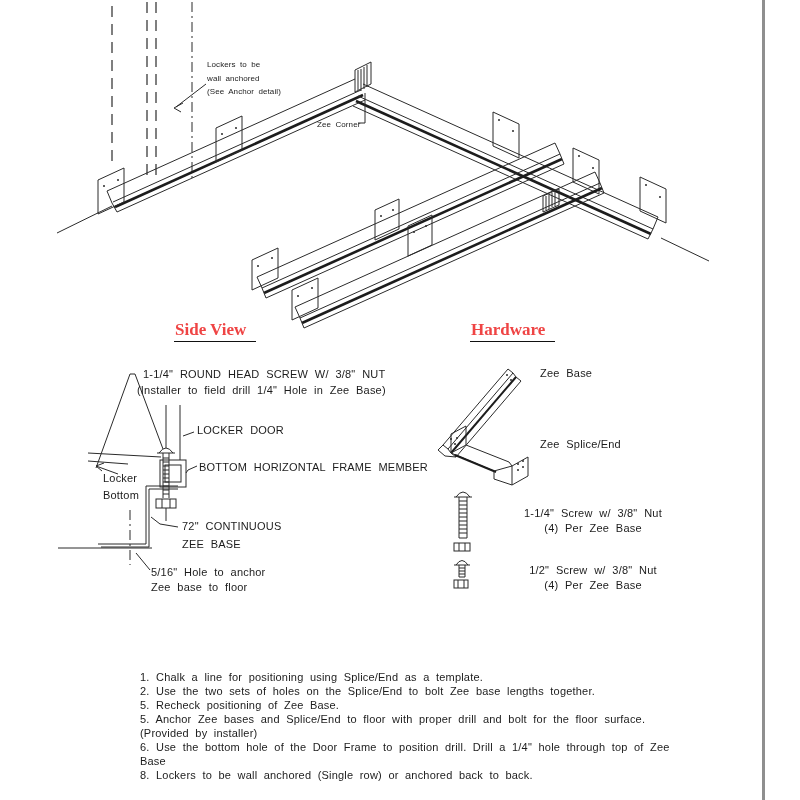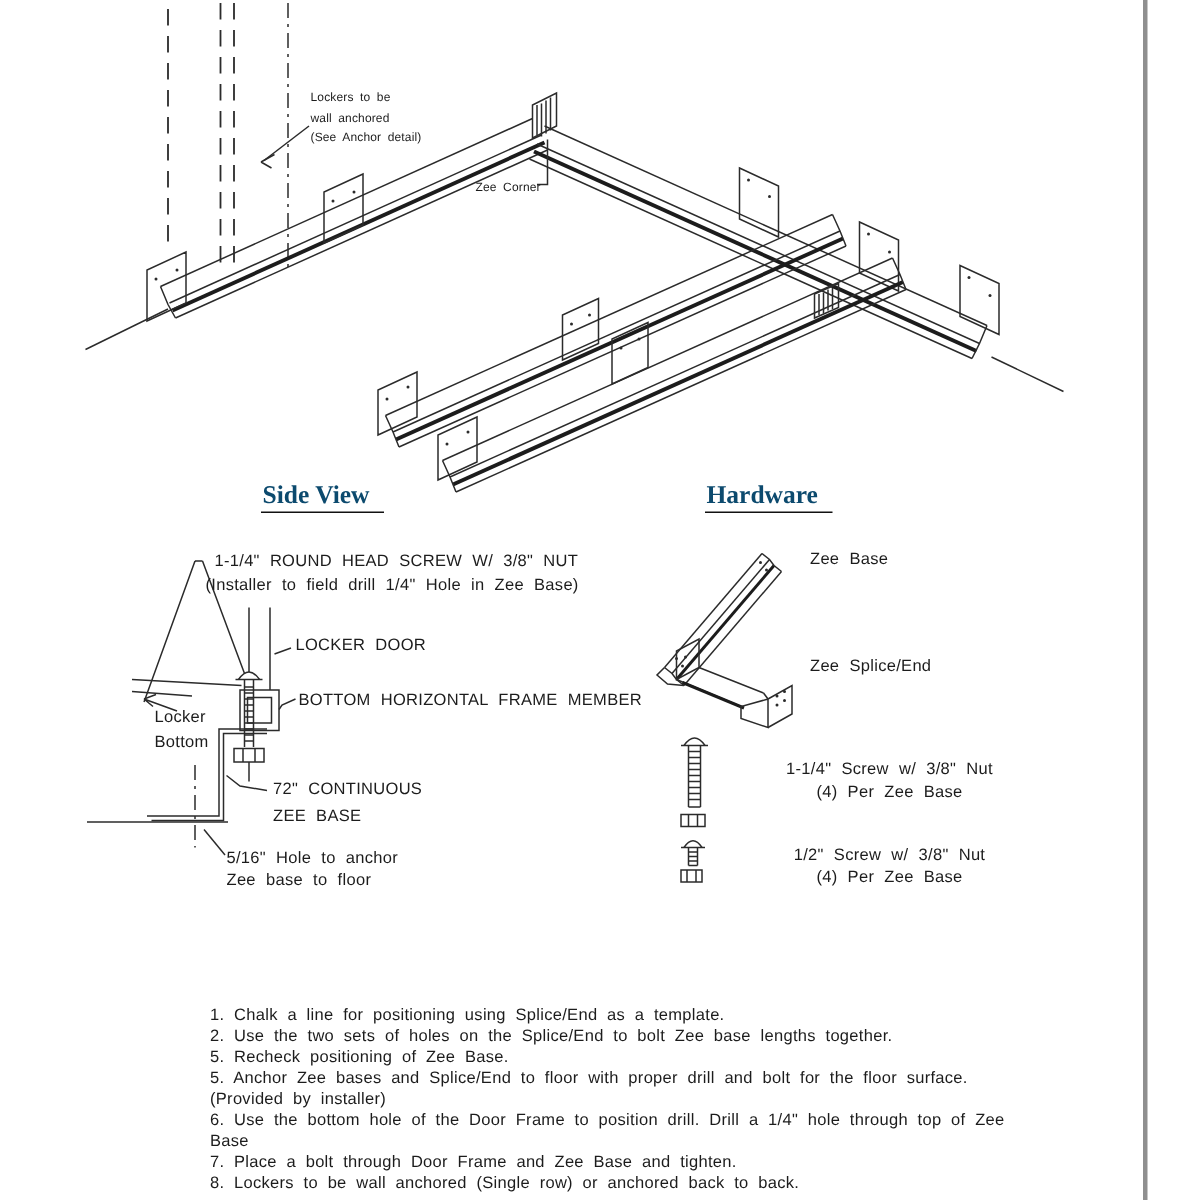--- a/index.html
+++ b/index.html
@@ -9,21 +9,21 @@
   .ln{stroke:#2b2b2b;stroke-width:1;fill:none;}
   .heavy{stroke:#1c1c1c;stroke-width:2.6;fill:none;}
   .dash{stroke:#2b2b2b;stroke-width:1.2;fill:none;stroke-dasharray:11 7;}
   .cdash{stroke:#2b2b2b;stroke-width:1;fill:none;stroke-dasharray:10 4 2 4;}
   .dot{fill:#2b2b2b;stroke:none;}
   .cadtext{position:absolute;font-size:11px;letter-spacing:.2px;word-spacing:3.5px;
            white-space:nowrap;color:#1c1c1c;}
   .cadsmall{position:absolute;font-size:8px;letter-spacing:.1px;word-spacing:2px;
             white-space:nowrap;color:#1c1c1c;line-height:13.5px;}
   .heading{position:absolute;font-family:"Liberation Serif",serif;font-weight:bold;
-           font-size:17px;color:#0c4a6e;border-bottom:1.6px solid #111;padding:0 10px 1px 1px;
+           font-size:17px;color:#ef4444;border-bottom:1.6px solid #111;padding:0 10px 1px 1px;
            white-space:nowrap;}
   .notes{position:absolute;left:140px;width:640px;font-size:11px;letter-spacing:.2px;
          word-spacing:3.2px;color:#1c1c1c;}
   .notes div{height:14px;line-height:14px;white-space:nowrap;}
   .ctr{text-align:center;}
   .border-right{position:absolute;top:0;height:800px;width:2.5px;background:#8f8f8f;}
 </style>
 </head>
 <body>
 
@@ -244,18 +244,17 @@
 
 
   <div class="notes" style="top:670px;">
     <div>1. Chalk a line for positioning using Splice/End as a template.</div>
     <div>2. Use the two sets of holes on the Splice/End to bolt Zee base lengths together.</div>
     <div>5. Recheck positioning of Zee Base.</div>
     <div>5. Anchor Zee bases and Splice/End to floor with proper drill and bolt for the floor surface.</div>
     <div>(Provided by installer)</div>
     <div>6. Use the bottom hole of the Door Frame to position drill.  Drill a 1/4" hole through top of Zee</div>
     <div>Base</div>
-    <div>7. Place a bolt through Door Frame and Zee Base and tighten.</div>
     <div>8. Lockers to be wall anchored (Single row) or anchored back to back.</div>
   </div>
 
   <div class="border-right" style="left:762px;"></div>
 </div>
 
 </body></html>

